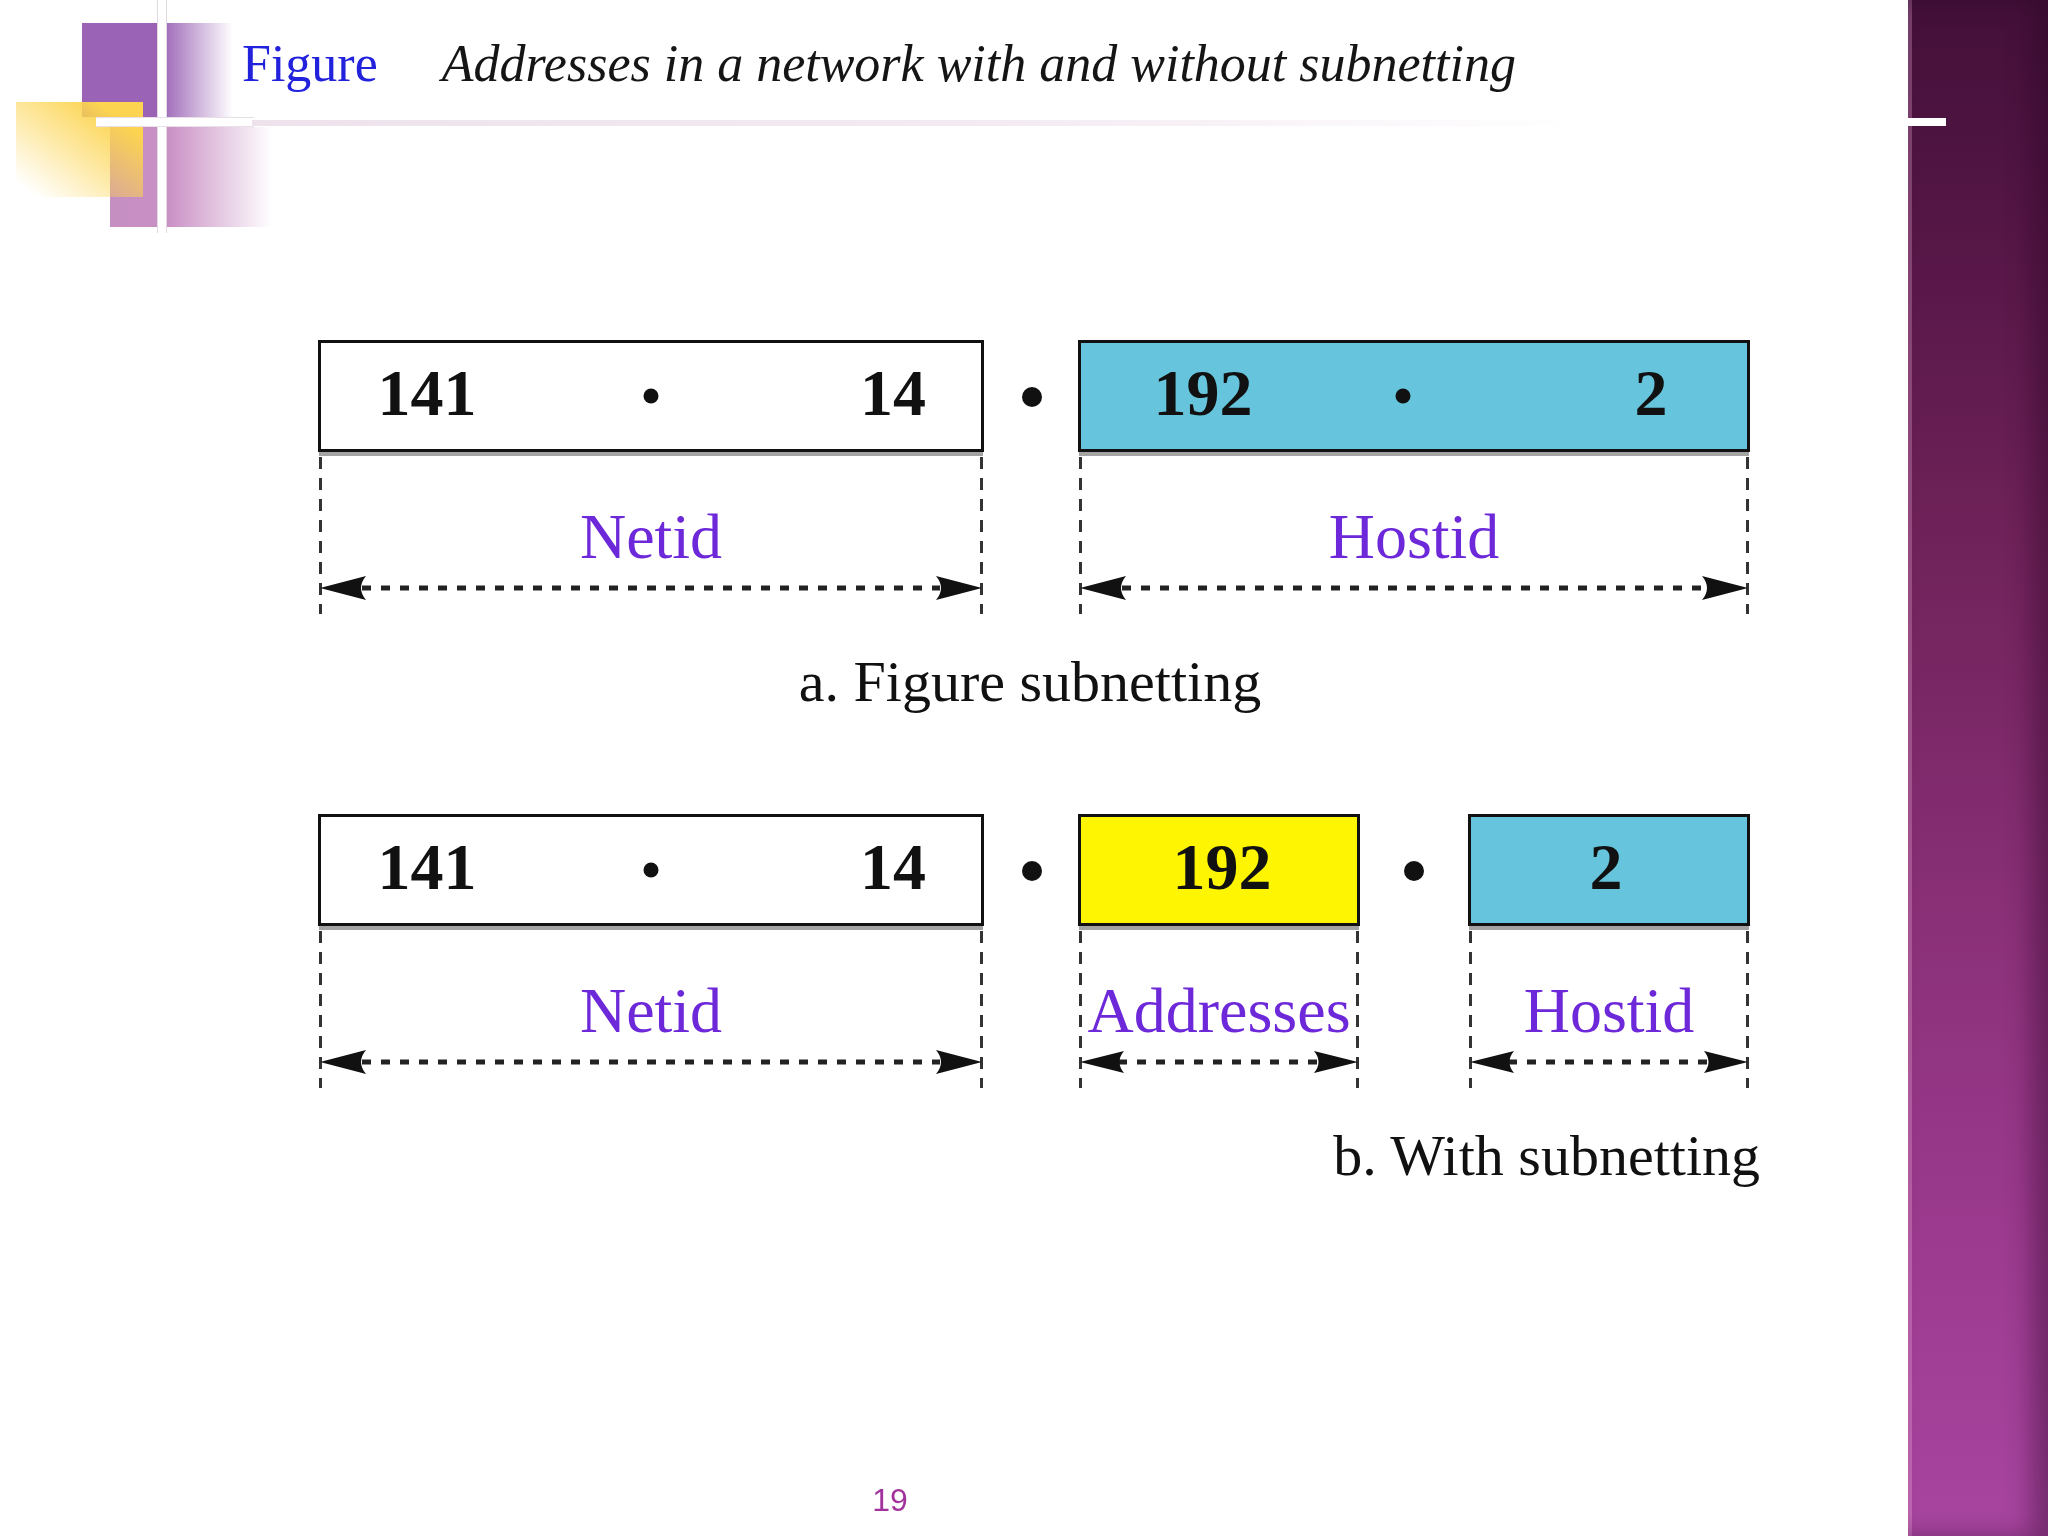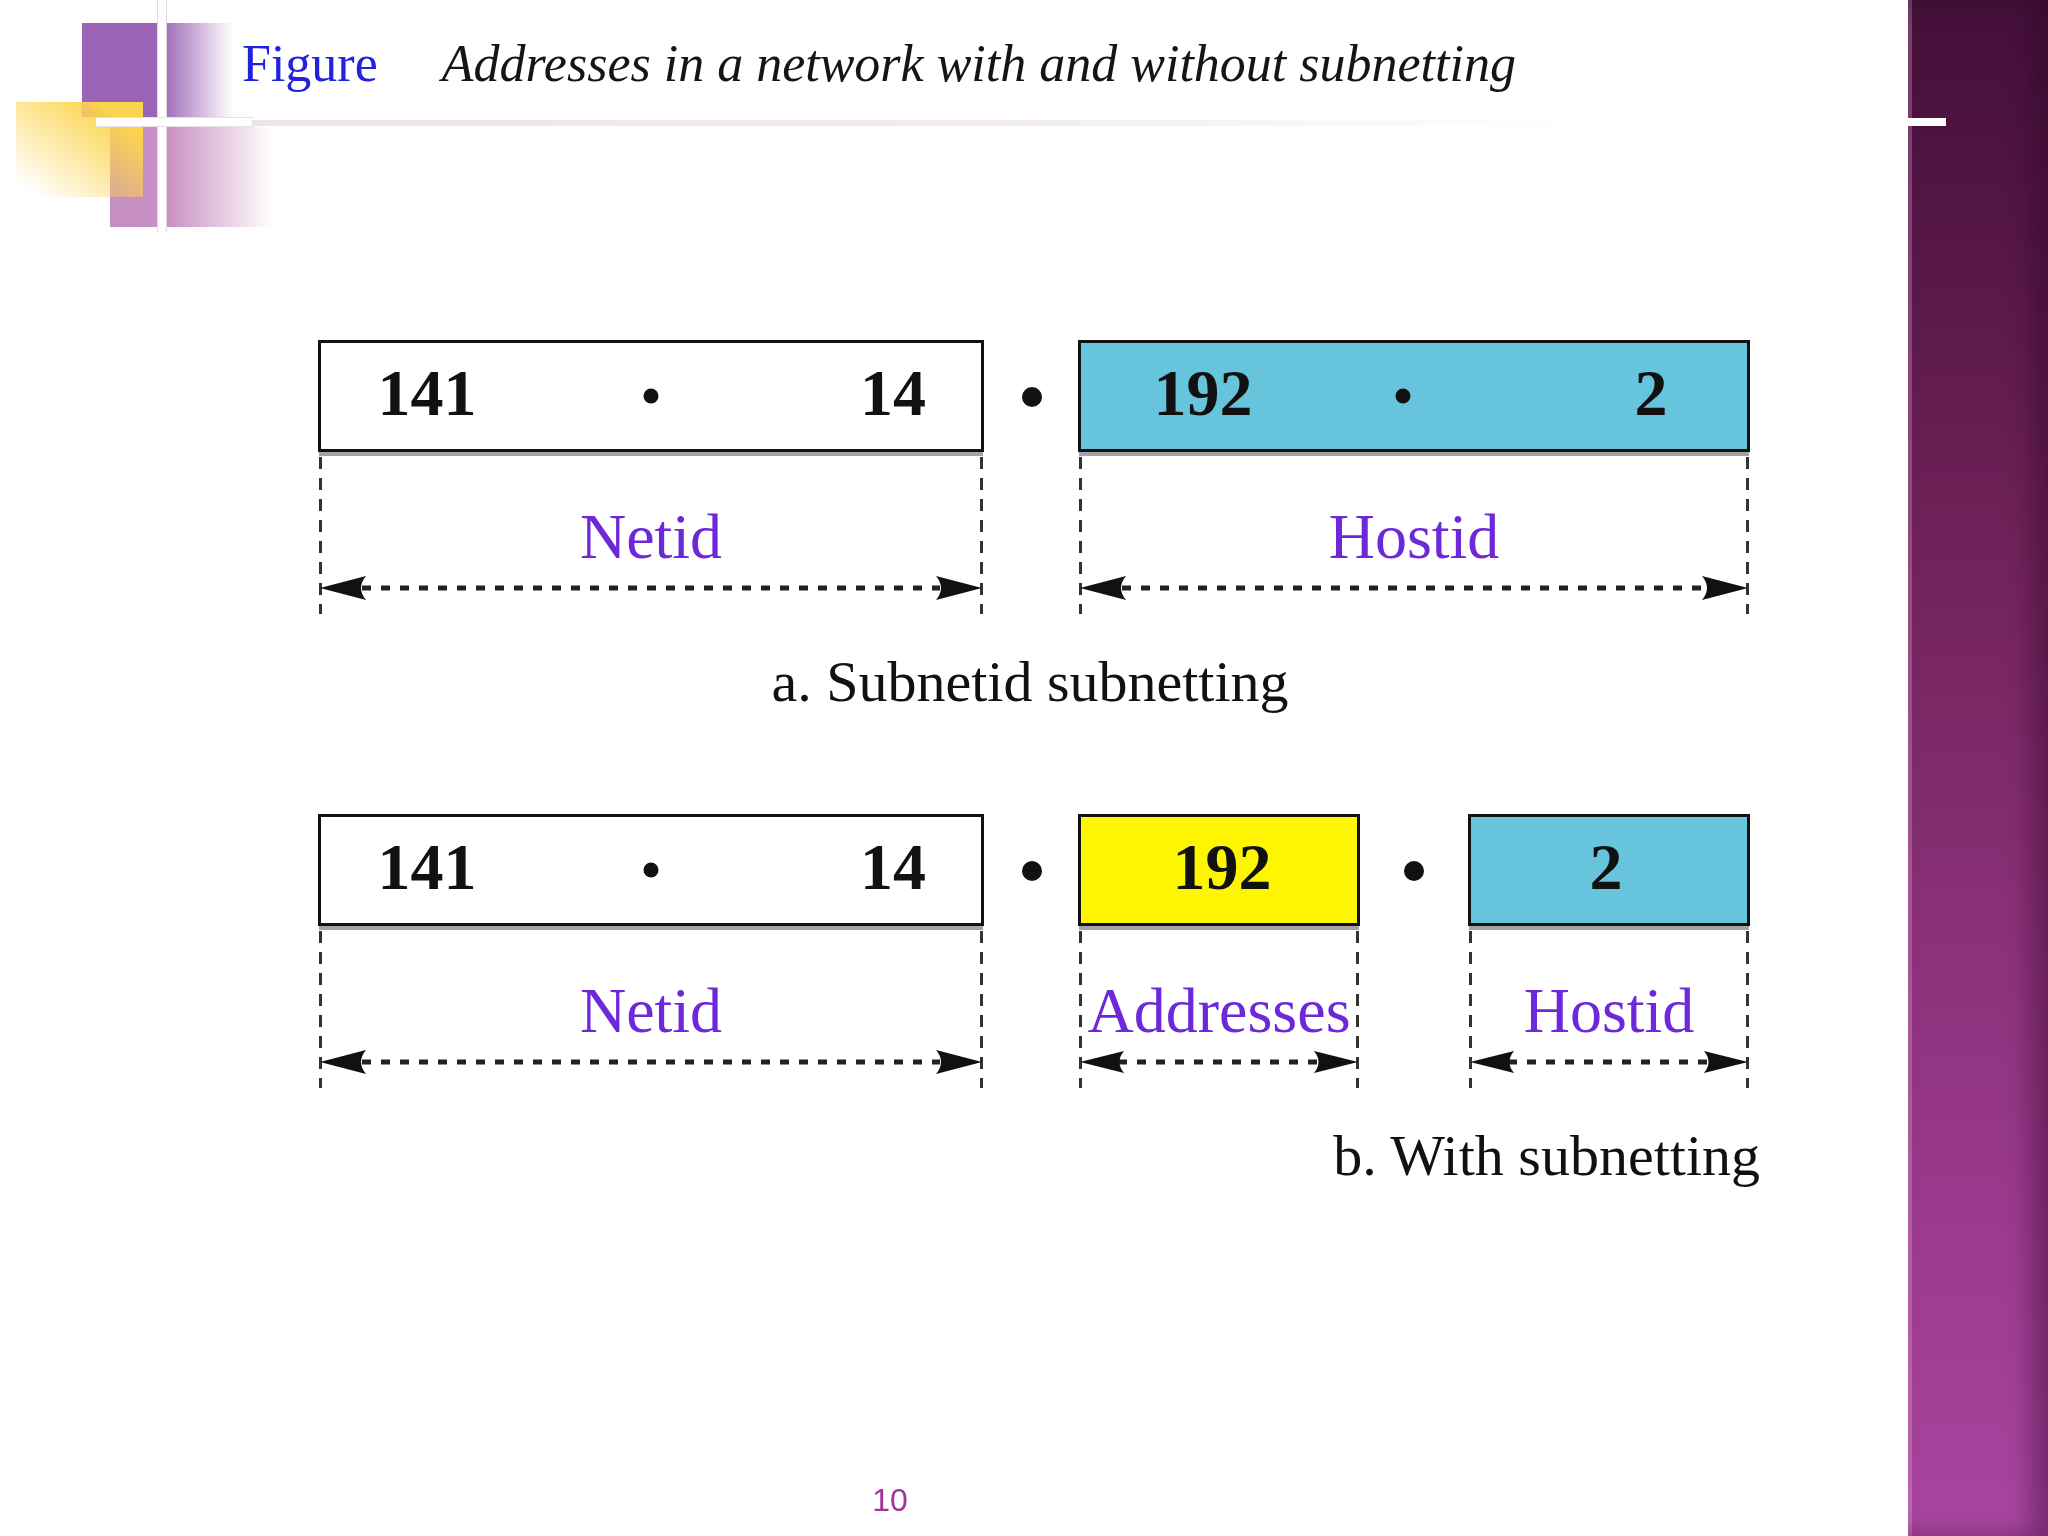--- a/index.html
+++ b/index.html
@@ -100,21 +100,21 @@
   <line x1="44" y1="16" x2="622" y2="16" stroke="#222" stroke-width="5" stroke-dasharray="9 10"></line>
   <path d="M2,16 L48,4 Q38,16 48,28 Z" fill="#111"></path>
   <path d="M664,16 L618,4 Q628,16 618,28 Z" fill="#111"></path>
 </svg>
 <svg class="abs arrow-svg" style="left:1078px;top:572px;" width="672" height="32" viewBox="0 0 672 32">
   <line x1="44" y1="16" x2="628" y2="16" stroke="#222" stroke-width="5" stroke-dasharray="9 10"></line>
   <path d="M2,16 L48,4 Q38,16 48,28 Z" fill="#111"></path>
   <path d="M670,16 L624,4 Q634,16 624,28 Z" fill="#111"></path>
 </svg>
 
-<div class="abs caption" style="left:300px;top:650px;width:1460px;">a. Subnetid subnetting</div>
+<div class="abs caption" style="left:300px;top:650px;width:1460px;">a. Figure subnetting</div>
 
 <div class="abs box" style="left:318px;top:814px;width:666px;height:112px;">
   <span class="num" style="left:106px;">141</span>
   <span class="octet-dot" style="left:330px;"></span>
   <span class="num" style="left:572px;">14</span>
 </div>
 <div class="abs sep-dot" style="left:1022px;top:861px;"></div>
 <div class="abs box yellow" style="left:1078px;top:814px;width:282px;height:112px;">
   <span class="num" style="left:141px;">192</span>
 </div>
@@ -145,13 +145,13 @@
   <path d="M280,16 L236,5 Q245,16 236,27 Z" fill="#111"></path>
 </svg>
 <svg class="abs arrow-svg" style="left:1468px;top:1046px;" width="282" height="32" viewBox="0 0 282 32">
   <line x1="40" y1="16" x2="242" y2="16" stroke="#222" stroke-width="5" stroke-dasharray="9 10"></line>
   <path d="M2,16 L46,5 Q37,16 46,27 Z" fill="#111"></path>
   <path d="M280,16 L236,5 Q245,16 236,27 Z" fill="#111"></path>
 </svg>
 
 <div class="abs caption" style="left:300px;top:1124px;width:1460px;text-align:right;">b. With subnetting</div>
 
-<div class="abs page-num">10</div>
+<div class="abs page-num">19</div>
 
 </body></html>

